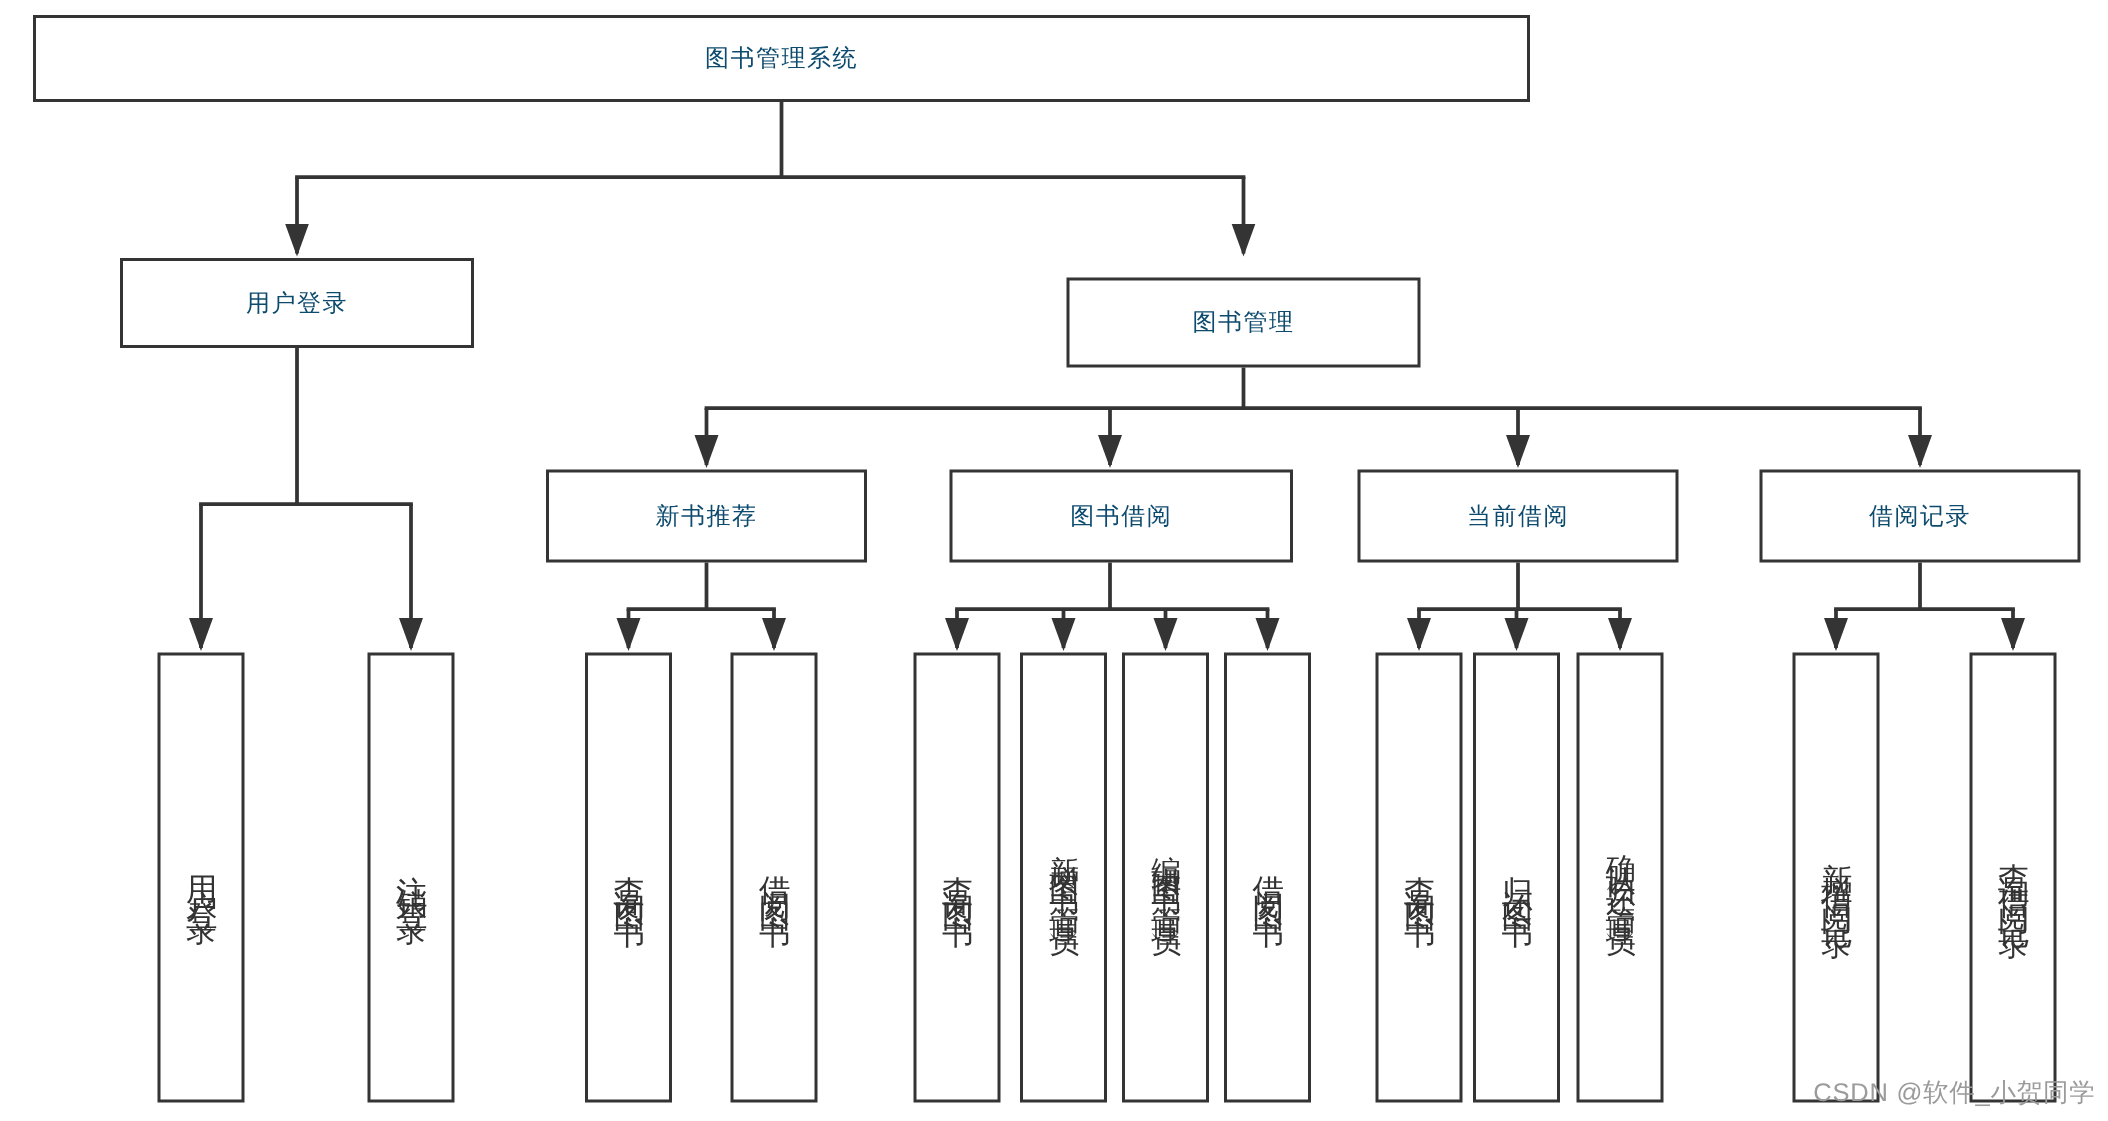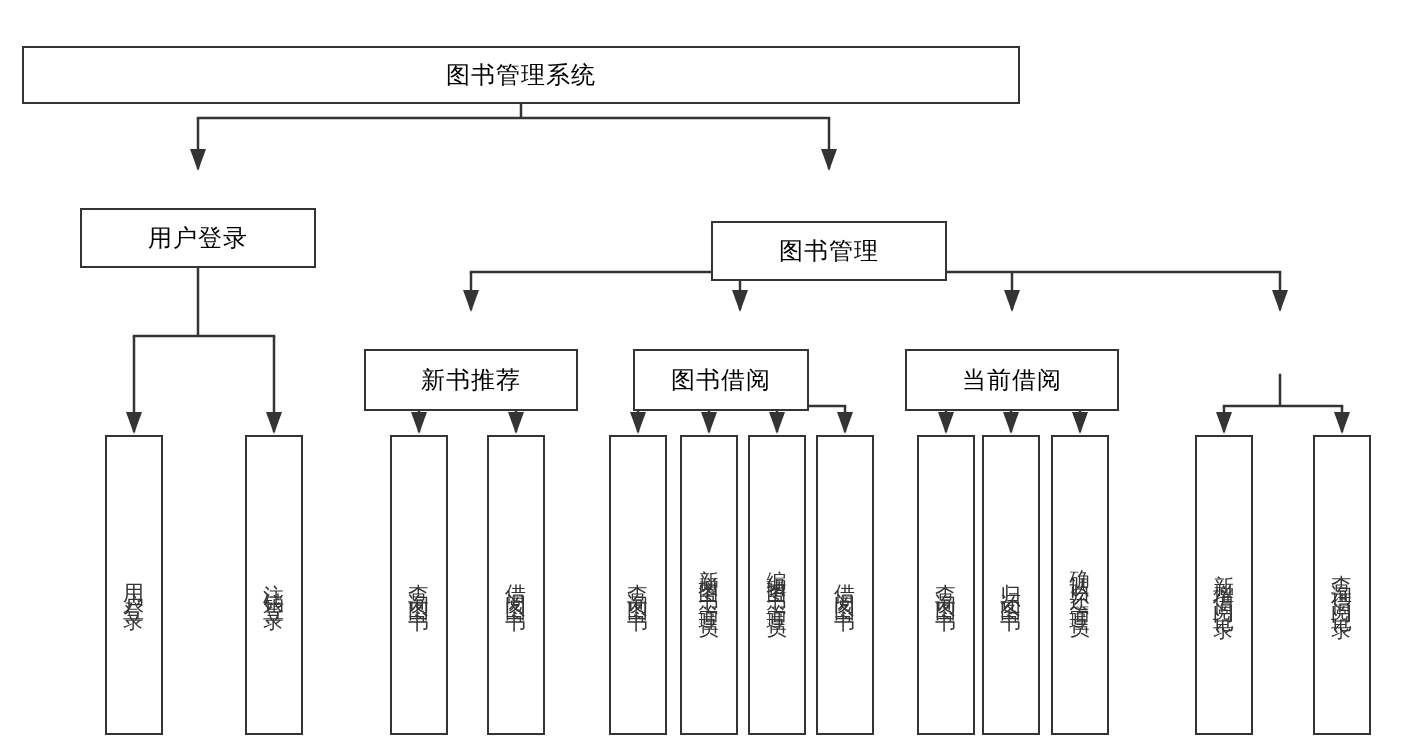--- a/index.html
+++ b/index.html
@@ -19,24 +19,23 @@
     pointer-events: none;
   }
   .hbox {
     position: absolute;
     background: #ffffff;
     border: 2.5px solid #343434;
     box-sizing: border-box;
     display: flex;
     align-items: center;
     justify-content: center;
-    font-size: 24px;
+    font-size: 16px;
     letter-spacing: 1px;
-    color: #000000;
-    margin-top: 36px;
+    color: #0c4a6e;
   }
   .vbox {
     position: absolute;
     top: 435px;
     width: 58px;
     height: 300px;
     background: #ffffff;
     border: 2.5px solid #343434;
     box-sizing: border-box;
     display: flex;
@@ -116,25 +115,28 @@
   <div class="hbox" style="left:80px; top:172px; width:236px; height:60px;">
     <span>用户登录</span>
   </div>
   <div class="hbox" style="left:711px; top:185px; width:236px; height:60px;">
     <span>图书管理</span>
   </div>
 
   <div class="hbox" style="left:364px; top:313px; width:214px; height:62px;">
     <span>新书推荐</span>
   </div>
-  <div class="hbox" style="left:633px; top:313px; width:176px; height:62px;">
+  <div class="hbox" style="left:633px; top:313px; width:229px; height:62px;">
     <span>图书借阅</span>
   </div>
   <div class="hbox" style="left:905px; top:313px; width:214px; height:62px;text-align:right;">
     <span>当前借阅</span>
+  </div>
+  <div class="hbox" style="left:1173px; top:313px; width:214px; height:62px;">
+    <span>借阅记录</span>
   </div>
 
   <div class="vbox" style="left:105px;">
     <span class="vtext">用户登录</span>
   </div>
   <div class="vbox" style="left:245px;">
     <span class="vtext">注销登录</span>
   </div>
 
   <div class="vbox" style="left:390px;">
@@ -167,14 +169,15 @@
     <span class="vtext dense">确认归还（管理员）</span>
   </div>
 
   <div class="vbox" style="left:1195px;">
     <span class="vtext">新增借阅记录</span>
   </div>
   <div class="vbox" style="left:1313px;">
     <span class="vtext">查询借阅记录</span>
   </div>
 
+  <div class="watermark">CSDN @软件_小贺同学</div>
 
 </div>
 
 </body></html>

